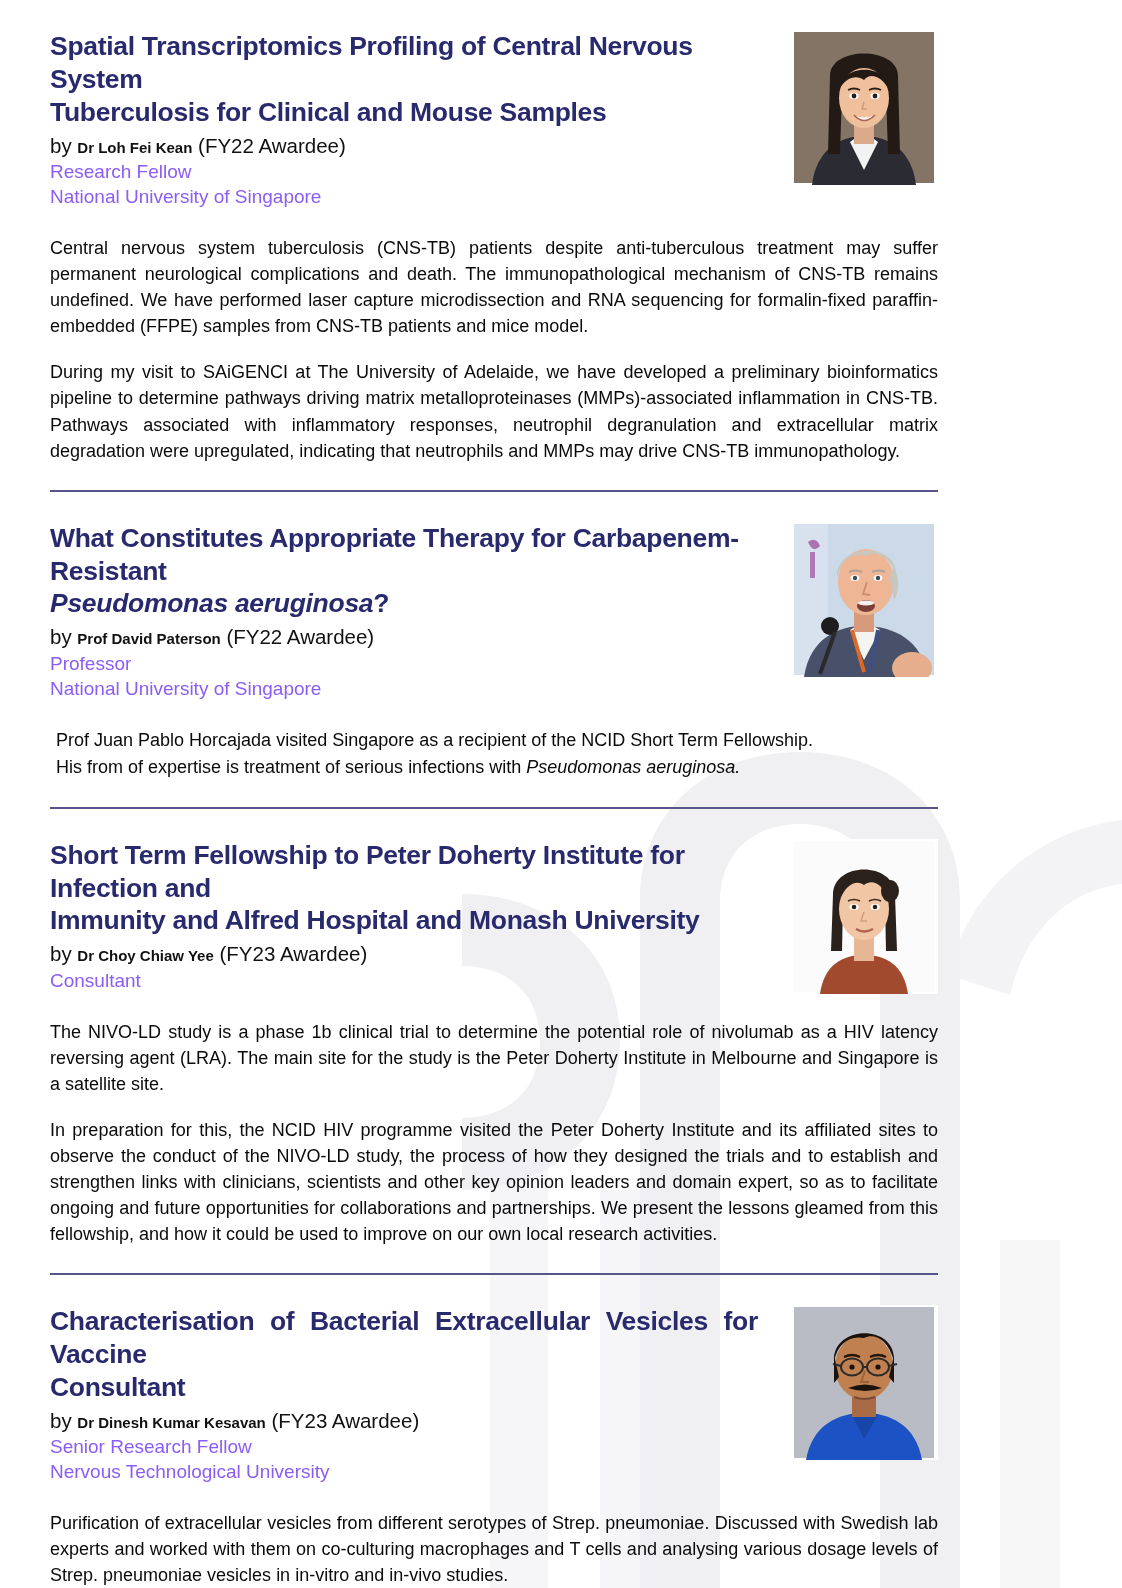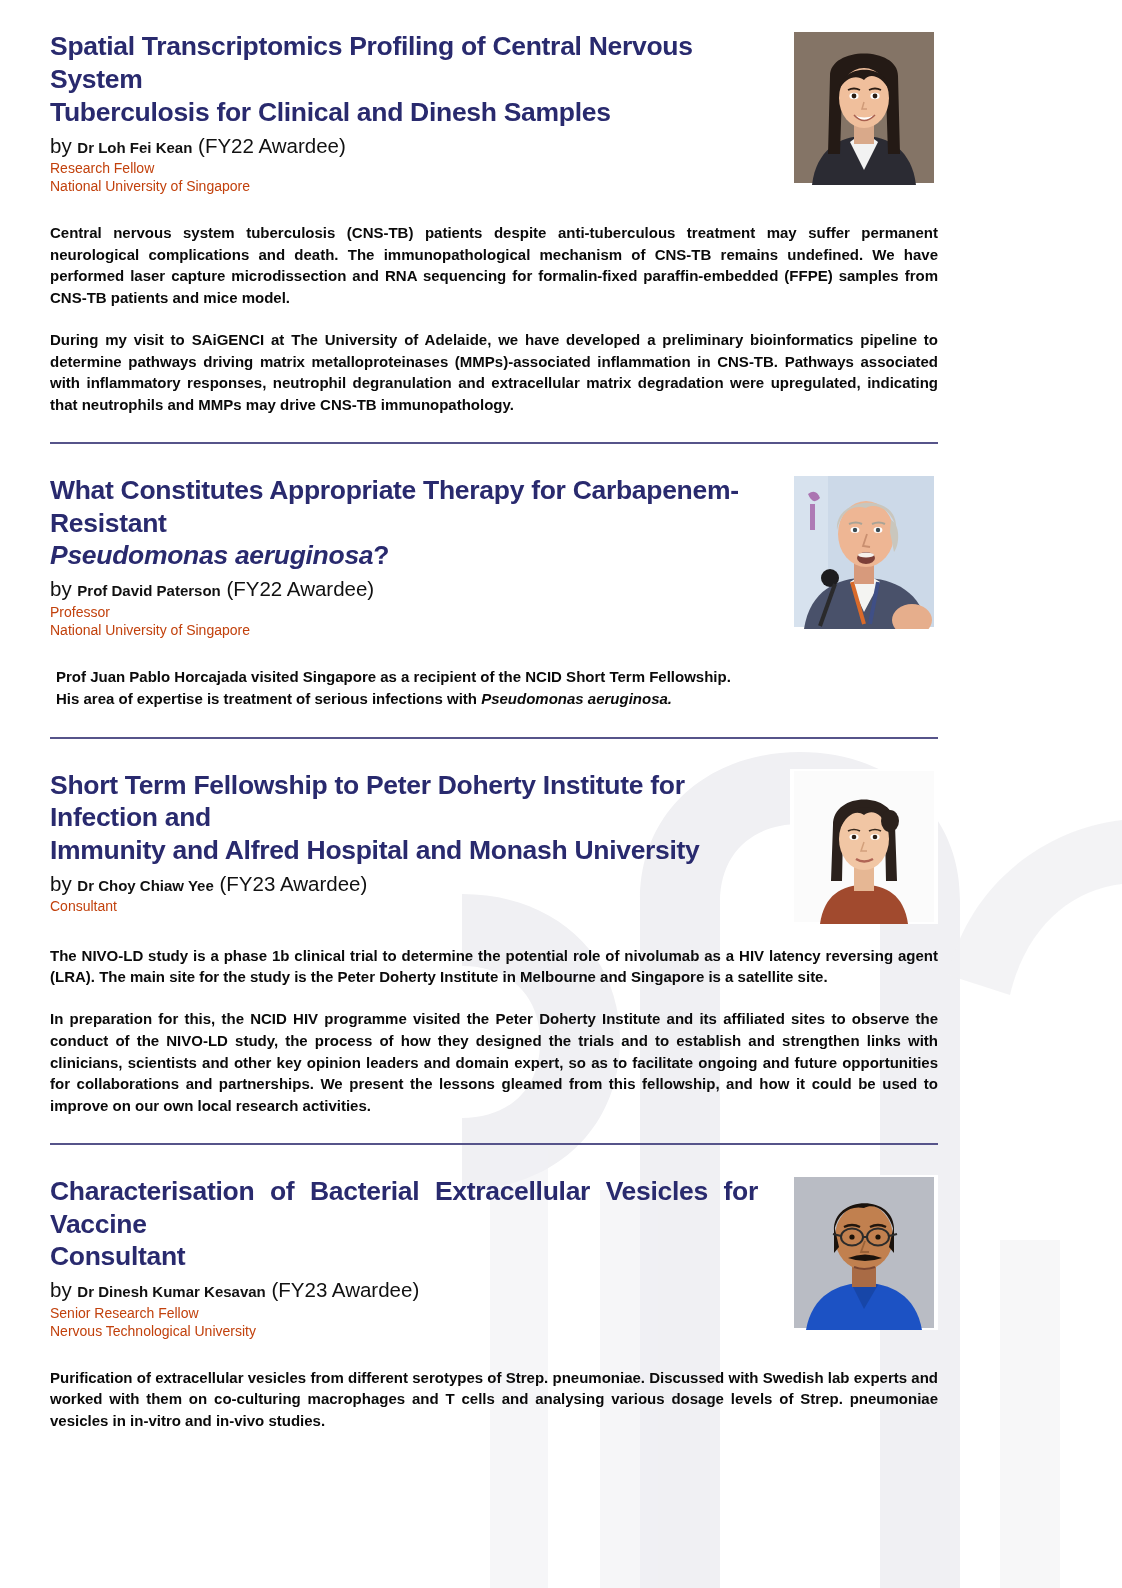--- a/index.html
+++ b/index.html
@@ -72,33 +72,32 @@
   .byline {
     font-size: 20.5px;
     line-height: 1.28;
     margin-top: 4px;
     color: #111;
   }
   .byline .nm { font-weight: bold; font-size: 15px; }
   .byline .aw { font-weight: normal; margin-top: 32px; }
 
   .role, .org {
-    font-size: 14px;
+    font-size: 19px;
     line-height: 1.32;
-    color: #c2410c;
+    color: #8b5cf6;
   }
 
   .para {
-    font-size: 15px;
+    font-size: 18px;
     line-height: 1.45;
     text-align: justify;
     text-align-last: left;
     margin: 0 0 20px 0;
     color: #0a0a0a;
-    font-weight: bold;
   }
   .para.last { margin-bottom: 0; }
   .para .ital { font-style: italic; text-align: center; }
 
   .para-block { margin-top: 26px; }
   .para-block.indent { padding-left: 6px; }
   .para-block.narrow .para { text-align: left; text-align-last: left; line-height: 1.5; }
 
   hr.divider {
     border: 0;
@@ -176,21 +175,21 @@
           <path d="M79 60 Q85 57 91 60" stroke="#2b1d14" stroke-width="1.8" fill="none"></path>
 
           <path d="M74 72 L72 79 L77 79" stroke="#cf9a78" stroke-width="1.5" fill="none"></path>
           <path d="M64 85 Q74 95 85 85 Q74 90 64 85 Z" fill="#ffffff"></path>
           <path d="M64 85 Q74 96 85 85" stroke="#a9604f" stroke-width="1.6" fill="none"></path>
         </svg>
       </div>
 
       <h1 class="headline">
         <span>Spatial Transcriptomics Profiling of Central Nervous System</span><br>
-        <span>Tuberculosis for Clinical and Dinesh Samples</span>
+        <span>Tuberculosis for Clinical and Mouse Samples</span>
       </h1>
 
       <div class="byline">
         <span>by</span>
         <span class="nm">Dr Loh Fei Kean</span>
         <span class="aw">(FY22 Awardee)</span>
       </div>
       <div class="role">Research Fellow</div>
       <div class="org">National University of Singapore</div>
     </div>
@@ -259,21 +258,21 @@
         <span class="nm">Prof David Paterson</span>
         <span class="aw">(FY22 Awardee)</span>
       </div>
       <div class="role">Professor</div>
       <div class="org">National University of Singapore</div>
     </div>
 
     <div class="para-block narrow indent">
       <p class="para" style="margin-bottom:7px">
         <span>Prof Juan Pablo Horcajada visited Singapore as a recipient of the NCID Short Term Fellowship.</span><br>
-        <span>His area of expertise is treatment of serious infections with </span><span class="ital">Pseudomonas aeruginosa.</span>
+        <span>His from of expertise is treatment of serious infections with </span><span class="ital">Pseudomonas aeruginosa.</span>
       </p>
     </div>
 
     <hr class="divider">
   </section>
 
   <section class="entry">
     <div class="spacer-m"></div>
     <div class="entry-head">
 

